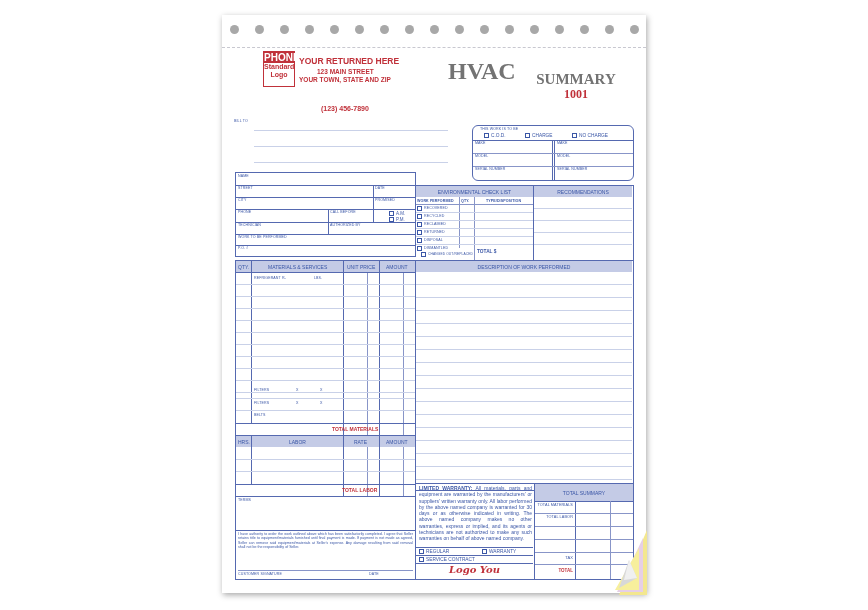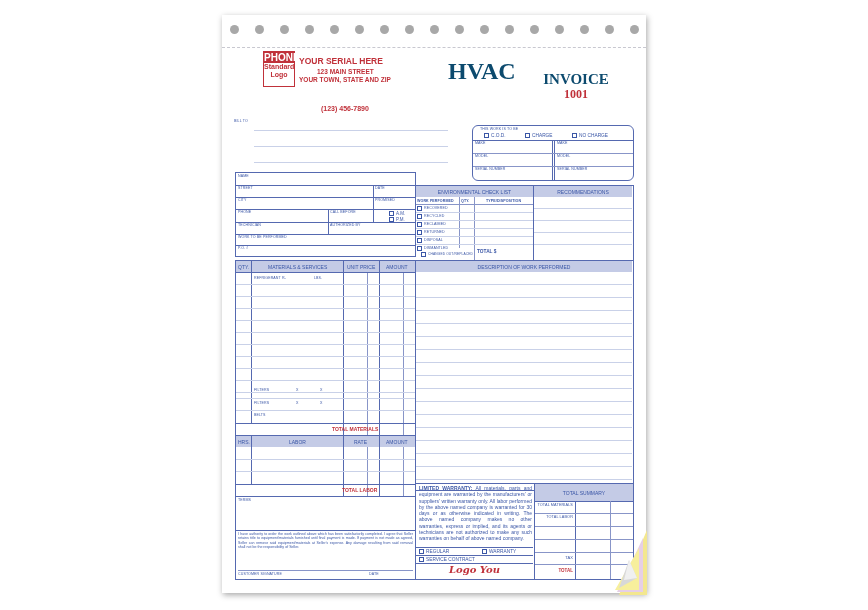--- a/index.html
+++ b/index.html
@@ -1,21 +1,21 @@
 <!DOCTYPE html>
 <html><head>
 <meta charset="utf-8">
 <style>
   html, body { margin:0; padding:0; }
   body { width:868px; height:610px; background:#ffffff; position:relative; overflow:hidden; font-family:"Liberation Sans", sans-serif; }
   .sheet { position:absolute; left:222px; top:15px; width:424px; height:578px; background:#fff; box-shadow:1px 2px 6px rgba(0,0,0,0.35); }
   .holes { position:absolute; left:0; top:8px; width:424px; height:14px; }
   .hole { position:absolute; top:2px; width:9px; height:9px; border-radius:50%; background:#a8a8a8; }
   .perf { position:absolute; left:0; top:32px; width:424px; border-top:1px dashed #c8c8d0; }
-  .blue { color:#0c4a6e; }
+  .blue { color:#737373; }
   .red { color:#c0313a;font-weight:bold; }
   .abs { position:absolute; }
   .tiny { font-size:3.6px; color:#3a56a6; text-transform:uppercase; letter-spacing:0.1px; }
   .small { font-size:5px; color:#3a56a6; text-transform:uppercase; }
   .line { position:absolute; background:#5569b0; }
   .lt { position:absolute; background:#c9d1e8; }
   .hdr { position:absolute; background:#c4cbe6; color:#3a56a6; font-size:5px; text-transform:uppercase; display:flex; align-items:center; justify-content:center; }
   .box { position:absolute; border:1px solid #5569b0; box-sizing:border-box; }
   .cb { display:inline-block; width:3px; height:3px; border:0.6px solid #3a56a6; margin-right:2px; vertical-align:middle; }
   .logo { position:absolute; left:41px; top:36px; width:32px; height:36px; border:1.5px solid #c0313a; box-sizing:border-box; text-align:center; }
@@ -48,27 +48,27 @@
     <div class="hole" style="left:383px"></div>
     <div class="hole" style="left:408px"></div>
   </div>
   <div class="perf"></div>
 
   <div class="logo">
     <div class="free">PHONE</div>
     <div class="std">Standard</div>
     <div class="std">Logo</div>
   </div>
-  <div class="abs red" style="left:77px;top:41px;font-size:8.5px;font-weight:bold;">YOUR SERIAL HERE</div>
+  <div class="abs red" style="left:77px;top:41px;font-size:8.5px;font-weight:bold;">YOUR RETURNED HERE</div>
   <div class="abs red" style="left:95px;top:53px;font-size:6.5px;">123 MAIN STREET</div>
   <div class="abs red" style="left:77px;top:61px;font-size:6.5px;">YOUR TOWN, STATE AND ZIP</div>
   <div class="abs red" style="left:99px;top:90px;font-size:7px;font-weight:bold;">(123) 456-7890</div>
 
   <div class="abs blue" style="left:226px;top:43px;font-family:'Liberation Serif',serif;font-size:24px;font-weight:bold;">HVAC</div>
-  <div class="abs blue" style="left:295px;top:56px;font-family:'Liberation Serif',serif;font-size:15px;font-weight:bold;width:118px;text-align:center;">INVOICE</div>
+  <div class="abs blue" style="left:295px;top:56px;font-family:'Liberation Serif',serif;font-size:15px;font-weight:bold;width:118px;text-align:center;">SUMMARY</div>
   <div class="abs red" style="left:295px;top:72px;font-family:'Liberation Serif',serif;font-size:12px;width:118px;text-align:center;">1001</div>
 
   <div class="abs tiny" style="left:12px;top:104px;">BILL TO</div>
   <div class="lt" style="left:32px;top:115px;width:194px;height:1px;"></div>
   <div class="lt" style="left:32px;top:131px;width:194px;height:1px;"></div>
   <div class="lt" style="left:32px;top:147px;width:194px;height:1px;"></div>
 
   <div class="box" style="left:250px;top:110px;width:162px;height:56px;border-radius:6px;">
     <div class="abs tiny" style="left:7px;top:1px;">THIS WORK IS TO BE</div>
     <div class="abs small" style="left:11px;top:7px;font-size:4.8px;"><span class="cb"></span><span>C.O.D.</span></div>

